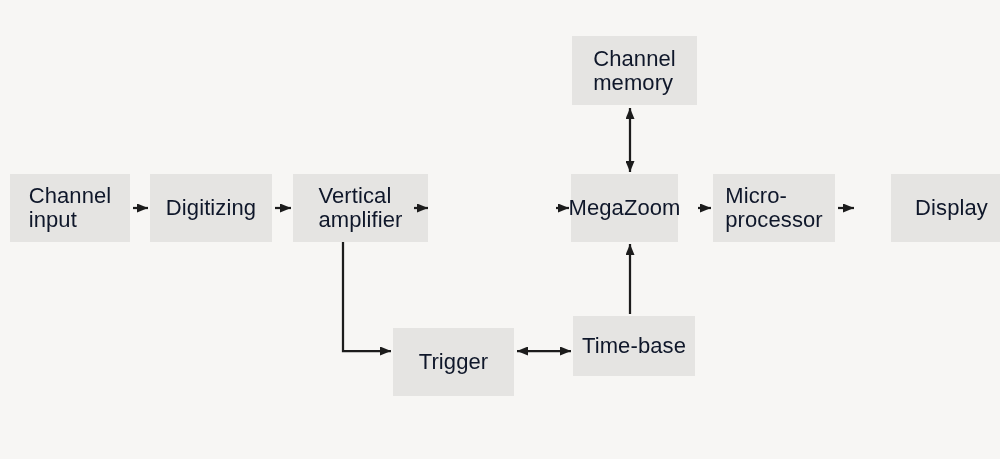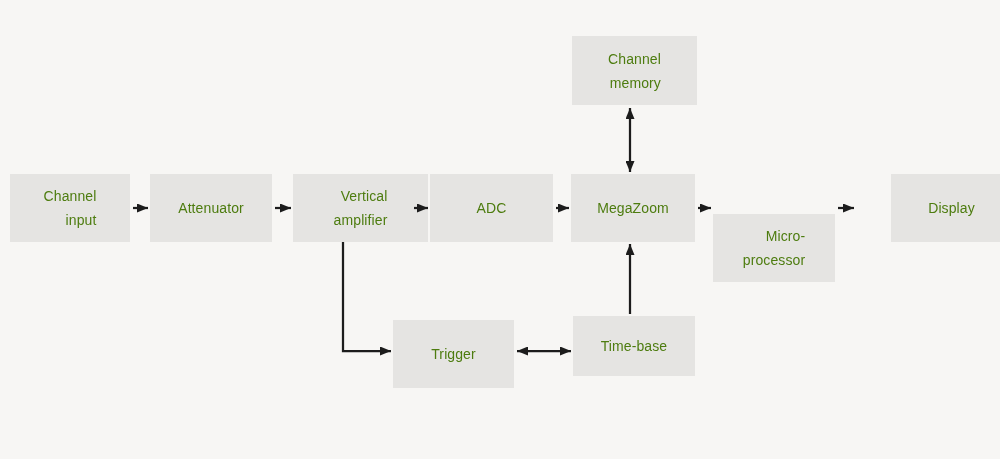--- a/index.html
+++ b/index.html
@@ -11,26 +11,26 @@
     overflow: hidden;
   }
   .canvas {
     position: absolute;
     left: 0; top: 0;
     width: 1000px; height: 459px;
   }
   .box {
     position: absolute;
     background: #e5e4e2;
-    color: #4d7c0f;
+    color: #0f172a;
     display: flex;
     align-items: center;
     justify-content: center;
-    text-align: right;
-    font-size: 14px;
+    text-align: left;
+    font-size: 22px;
     line-height: 24px;
     white-space: pre-line;
     letter-spacing: 0.1px;
   }
   svg.arrows {
     position: absolute;
     left: 0; top: 0;
     width: 1000px; height: 459px;
     pointer-events: none;
   }
@@ -49,31 +49,30 @@
     letter-spacing: 0.1px;
   }
 </style>
 </head>
 <body>
 
 <div class="canvas">
 
   <div class="box" style="left:10px;  top:174px; width:120px; height:68px;">Channel
 input</div>
-  <div class="box" style="left:150px; top:174px; width:122px; height:68px;">Attenuator</div>
+  <div class="box" style="left:150px; top:174px; width:122px; height:68px;">Digitizing</div>
   <div class="box" style="left:293px; top:174px; width:135px; height:68px;">Vertical
 amplifier</div>
-  <div class="box" style="left:430px; top:174px; width:123px; height:68px;">ADC</div>
-  <div class="box" style="left:571px; top:174px; width:124px; height:68px;">MegaZoom</div>
-  <div class="box" style="left:713px; top:174px; width:122px; height:68px;margin-top:40px;">Micro-
+  <div class="box" style="left:571px; top:174px; width:107px; height:68px;">MegaZoom</div>
+  <div class="box" style="left:713px; top:174px; width:122px; height:68px;">Micro-
 processor</div>
   <div class="box" style="left:856px; top:174px; width:121px; height:68px;margin-left:35px;">Display</div>
   <div class="box" style="left:572px; top:36px;  width:125px; height:69px;">Channel
 memory</div>
-  <div class="box" style="left:393px; top:320px; width:121px; height:68px;">Trigger</div>
+  <div class="box" style="left:393px; top:328px; width:121px; height:68px;">Trigger</div>
   <div class="box" style="left:573px; top:316px; width:122px; height:60px;">Time-base</div>
 
   <svg class="arrows" viewBox="0 0 1000 459">
     <defs>
       <marker id="ah" viewBox="0 0 11 9" refX="11" refY="4.5" markerWidth="11" markerHeight="9" markerUnits="userSpaceOnUse" orient="auto-start-reverse">
         <polygon points="0,0 11,4.5 0,9" fill="#1c1c1c"></polygon>
       </marker>
     </defs>
 
     <line x1="133" y1="208" x2="148" y2="208" marker-end="url(#ah)"></line>

